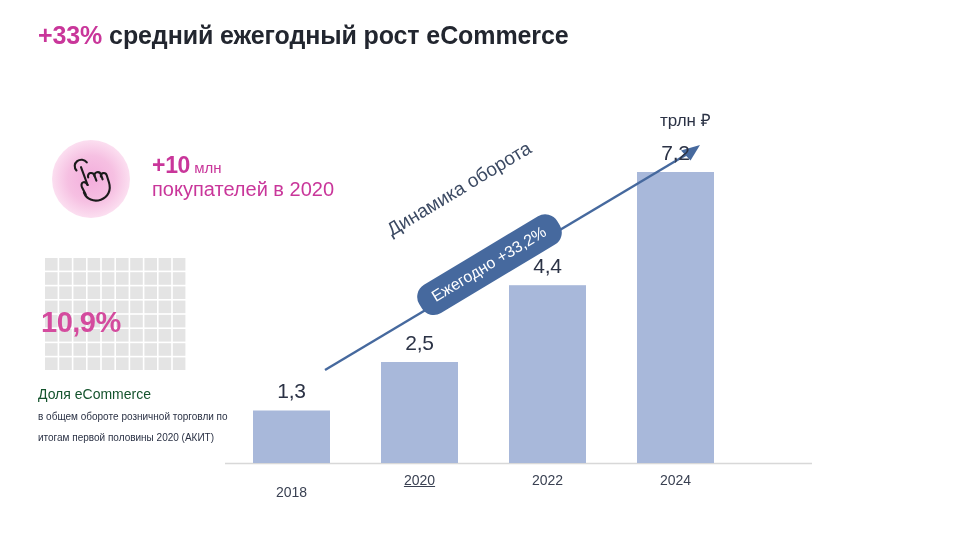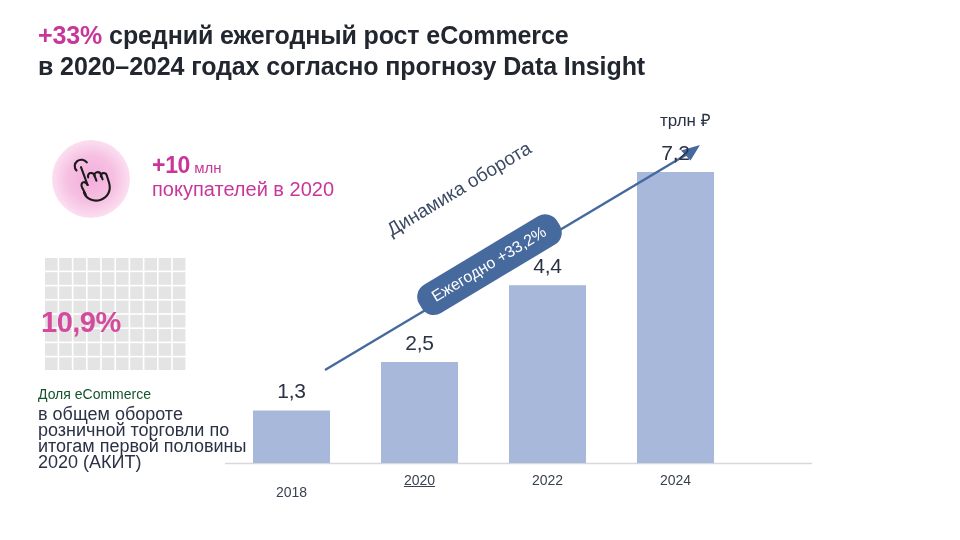--- a/index.html
+++ b/index.html
@@ -34,21 +34,21 @@
   .buyers-l2 { font-size:20px; color:#c9369a; line-height:22px; }
 
   
   #waffle { position:absolute; left:45px; top:258px; }
   .waffle-pct {
     position:absolute; left:41px; top:306px;
     font-size:29px; font-weight:700; color:#d44b9e; letter-spacing:-0.5px;
   }
   .waffle-cap { position:absolute; left:38px; top:384px; width:215px; }
   .waffle-cap .head { font-size:14px; color:#14532d; line-height:20px; margin-bottom:2px; }
-  .waffle-cap .sub { font-size:18px; color:#2b3245; line-height:16px; }
+  .waffle-cap .sub { font-size:10px; color:#2b3245; line-height:21px; }
 
   
   #chart { position:absolute; left:0; top:0; width:960px; height:540px; }
   .bar-value {
     position:absolute; font-size:21px; color:#2b3245; text-align:center;
     width:90px; letter-spacing:-0.3px;
   }
   .x-label {
     position:absolute; font-size:14px; color:#3a4152; text-align:center; width:90px;
   }
@@ -70,21 +70,20 @@
     border-radius:14px; white-space:nowrap;
   }
 </style>
 </head>
 <body>
 
 <div id="stage">
 
   <div class="title">
     <span class="accent">+33%</span><span> средний ежегодный рост eCommerce</span>
-    <span class="title-l2">в 2020–2024 годах согласно прогнозу Data Insight</span>
   </div>
 
   <div class="click-circle"></div>
   <svg class="click-icon" viewBox="0 0 78 78">
     <g fill="none" stroke="#1b1b1b" stroke-width="2.1" stroke-linecap="round" stroke-linejoin="round">
       <path d="M24.5 30.5c-2.6-3.0-2.3-7.1 0.7-9.4 3.0-2.3 7.3-1.7 9.6 1.3"></path>
       <path d="M29.0 27.2 L35.6 45.0"></path>
       <path d="M35.6 45.0 c-1.2-2.0-3.0-3.3-4.6-2.6-1.7 0.7-1.9 3.1-0.9 5.2 l3.6 7.0"></path>
       <path d="M36.2 37.4 c-0.7-2.0 0.2-3.8 2.0-4.3 1.9-0.5 3.6 0.6 4.3 2.5 l1.9 5.1"></path>
       <path d="M42.6 36.2 c-0.5-1.9 0.5-3.6 2.3-4.0 1.8-0.4 3.5 0.7 4.1 2.5 l1.6 4.6"></path>

